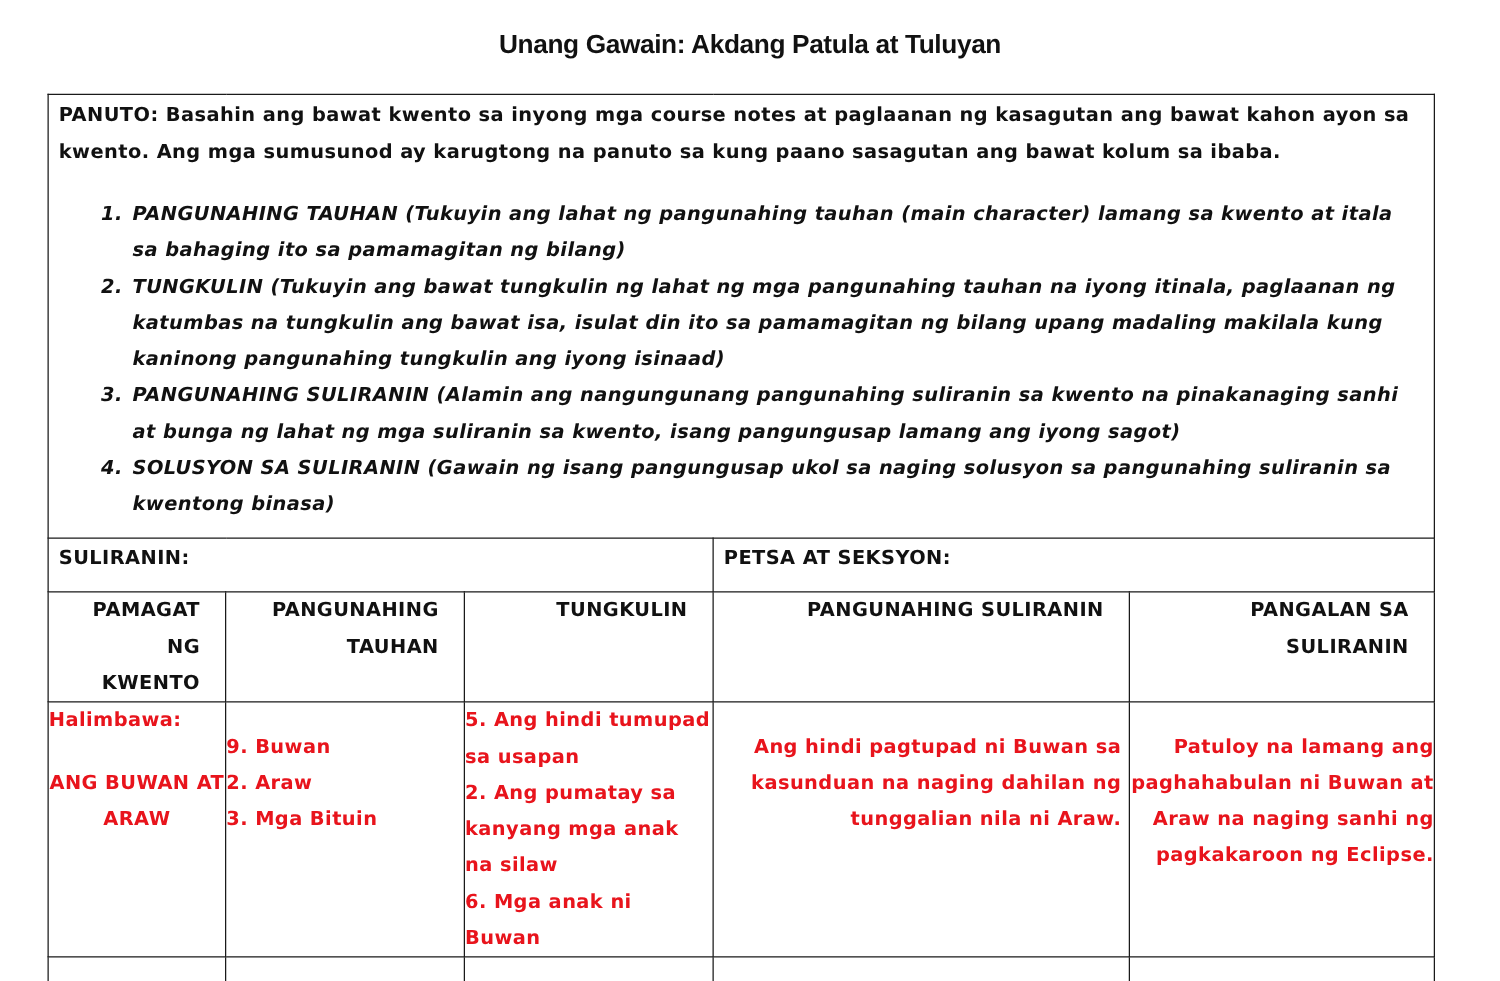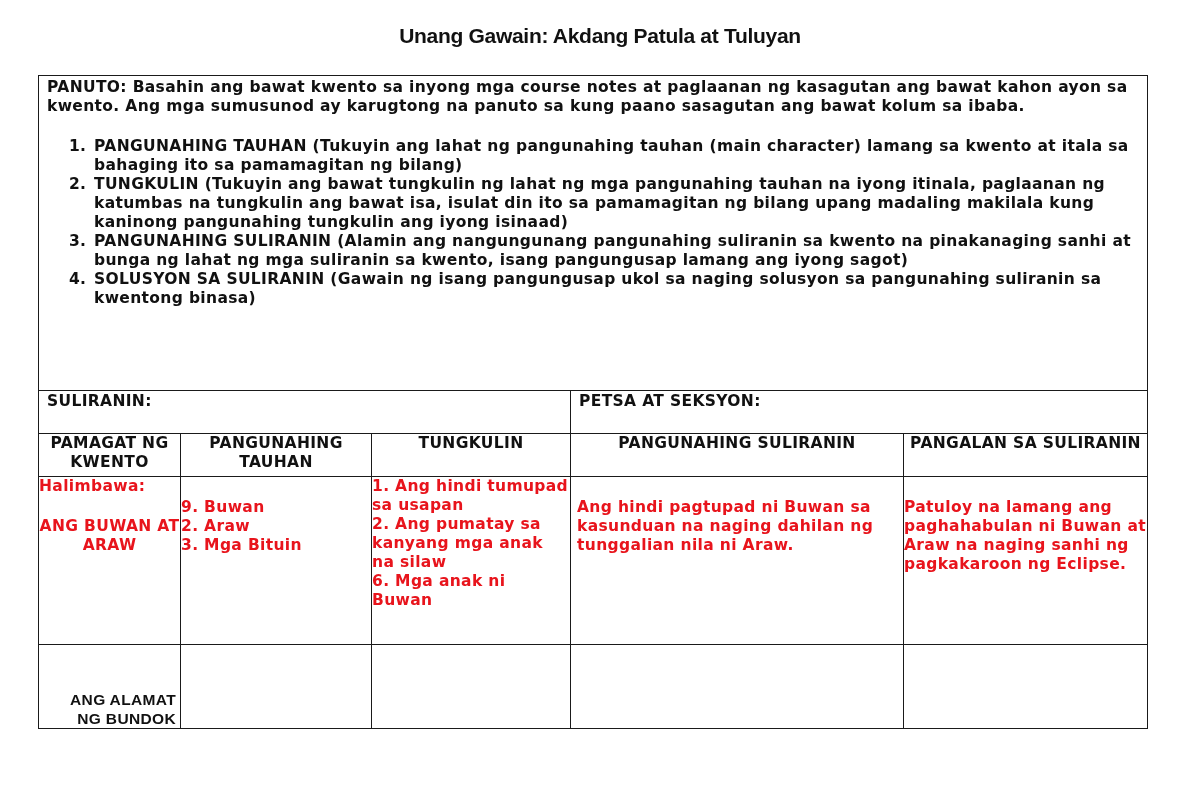--- a/index.html
+++ b/index.html
@@ -34,53 +34,54 @@
       width: 1109px;
       border-collapse: collapse;
       table-layout: fixed;
     }
     .sheet td {
       border: 1.5px solid #1a1a1a;
       vertical-align: top;
       padding: 0;
       font-weight: bold;
       font-size: 15.5px;
-      line-height: 19px;
+      line-height: 29px;
       letter-spacing: 0.35px;
     }
     .instructions-cell {
       height: 312px;
       padding: 2px 8px 0 8px !important;
     }
     .instructions-cell p {
       margin: 0 0 21px 0;
     }
     .instructions-cell ol {
-      margin: 0;
+      margin: 12px;
       padding-left: 45px;
+      font-style: italic;
     }
     .instructions-cell ol li {
       padding-left: 2px;
     }
     .meta-cell {
       height: 41px;
       padding: 1px 8px 0 8px !important;
     }
     .col-header {
       height: 42px;
-      text-align: center;
-      padding: 0 4px !important;
+      text-align: right;
+      padding: 0 20px !important;
     }
     .example-cell {
       height: 167px;
       color: #e8141c;
       padding: 0 0 !important;
     }
     .example-cell.center {
-      text-align: left;
+      text-align: right;
     }
     .example-cell .spacer {
       height: 21px;
     }
     .answer-cell {
       height: 83px;
     }
     .story-title {
       text-align: right;
       vertical-align: bottom !important;
@@ -143,21 +144,21 @@
       <div class="spacer"></div>
       <div style="text-align:center">ANG BUWAN AT ARAW</div>
     </td>
     <td class="example-cell">
       <div class="spacer"></div>
       <div>9. Buwan</div>
       <div>2. Araw</div>
       <div>3. Mga Bituin</div>
     </td>
     <td class="example-cell">
-      <div>1. Ang hindi tumupad sa usapan</div>
+      <div>5. Ang hindi tumupad sa usapan</div>
       <div>2. Ang pumatay sa kanyang mga anak na silaw</div>
       <div>6. Mga anak ni Buwan</div>
     </td>
     <td class="example-cell center">
       <div class="spacer"></div>
       <div style="padding:0 6px">Ang hindi pagtupad ni Buwan sa kasunduan na naging dahilan ng tunggalian nila ni Araw.</div>
     </td>
     <td class="example-cell center">
       <div class="spacer"></div>
       <div>Patuloy na lamang ang paghahabulan ni Buwan at Araw na naging sanhi ng pagkakaroon ng Eclipse.</div>

